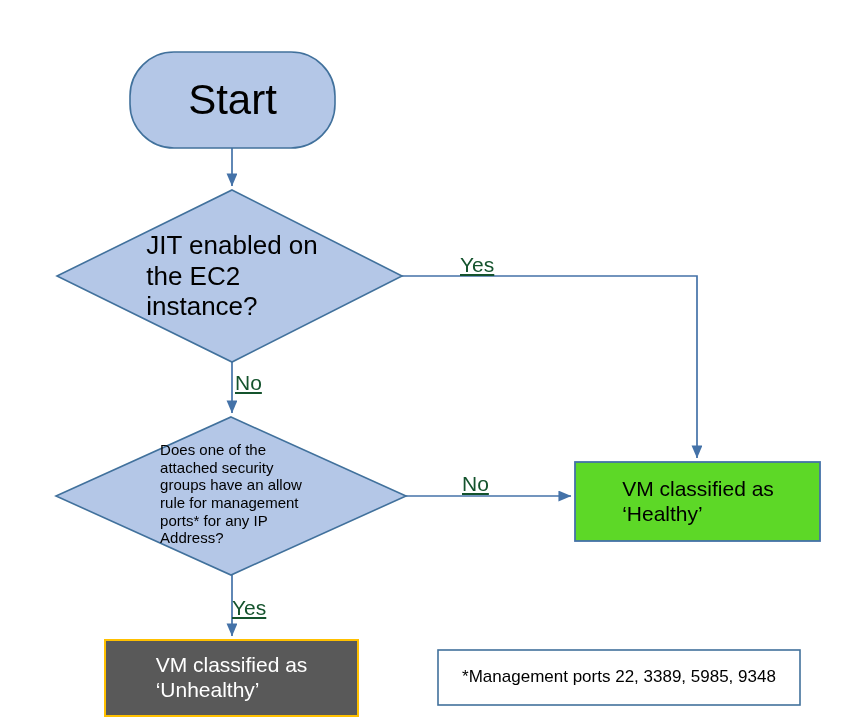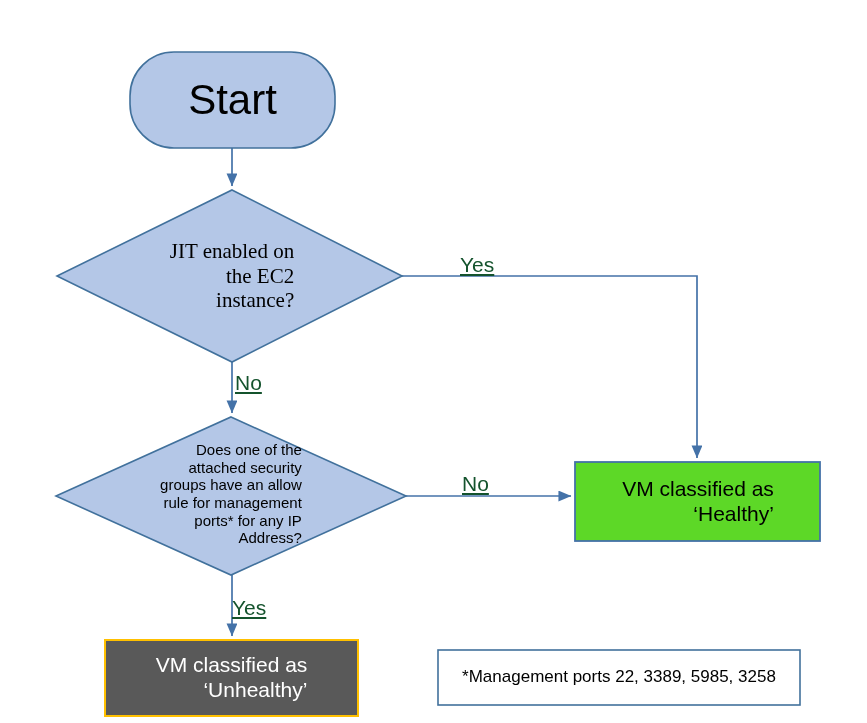--- a/index.html
+++ b/index.html
@@ -23,21 +23,21 @@
     left: 0;
     top: 0;
     width: 867px;
     height: 723px;
   }
   .node-text {
     position: absolute;
     display: flex;
     align-items: center;
     justify-content: center;
-    text-align: right;
+    text-align: left;
     line-height: 1.18;
     color: #000000;
     pointer-events: none;
     white-space: pre-line;
   }
   .edge-label {
     position: absolute;
     color: #14532d;
     font-size: 21px;
     line-height: 1;
@@ -46,22 +46,21 @@
   }
   
   #start-text {
     left: 130px; top: 52px; width: 205px; height: 96px;
     font-size: 42px;
     font-weight: 400;
   }
   
   #decision-jit-text {
     left: 112px; top: 226px; width: 240px; height: 100px;
-    font-size: 21px;
-    font-family: Liberation Serif, serif;
+    font-size: 26px;
   }
   
   #decision-sg-text {
     left: 125px; top: 435px; width: 212px; height: 118px;
     font-size: 15px;
   }
   
   #healthy-text {
     left: 578px; top: 464px; width: 240px; height: 75px;
     font-size: 21px;
@@ -152,21 +151,21 @@
 rule for management
 ports* for any IP
 Address?</div>
 
   <div class="node-text" id="healthy-text">VM classified as
 ‘Healthy’</div>
 
   <div class="node-text" id="unhealthy-text">VM classified as
 ‘Unhealthy’</div>
 
-  <div class="node-text" id="footnote-text">*Management ports 22, 3389, 5985, 3258</div>
+  <div class="node-text" id="footnote-text">*Management ports 22, 3389, 5985, 9348</div>
 
   <div class="edge-label" id="label-yes-1">Yes</div>
 
   <div class="edge-label" id="label-no-1">No</div>
 
   <div class="edge-label" id="label-no-2">No</div>
 
   <div class="edge-label" id="label-yes-2">Yes</div>
 
 </div>

